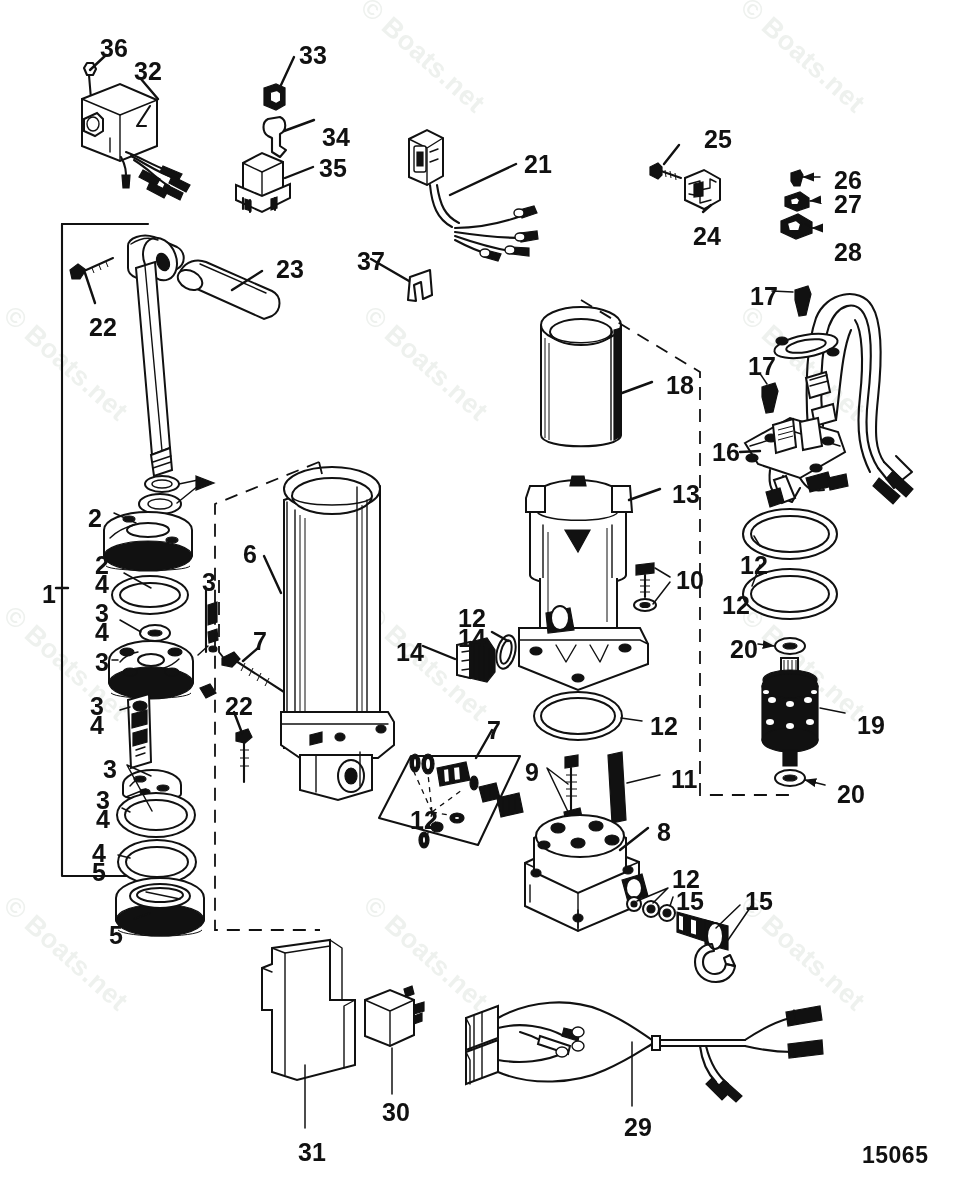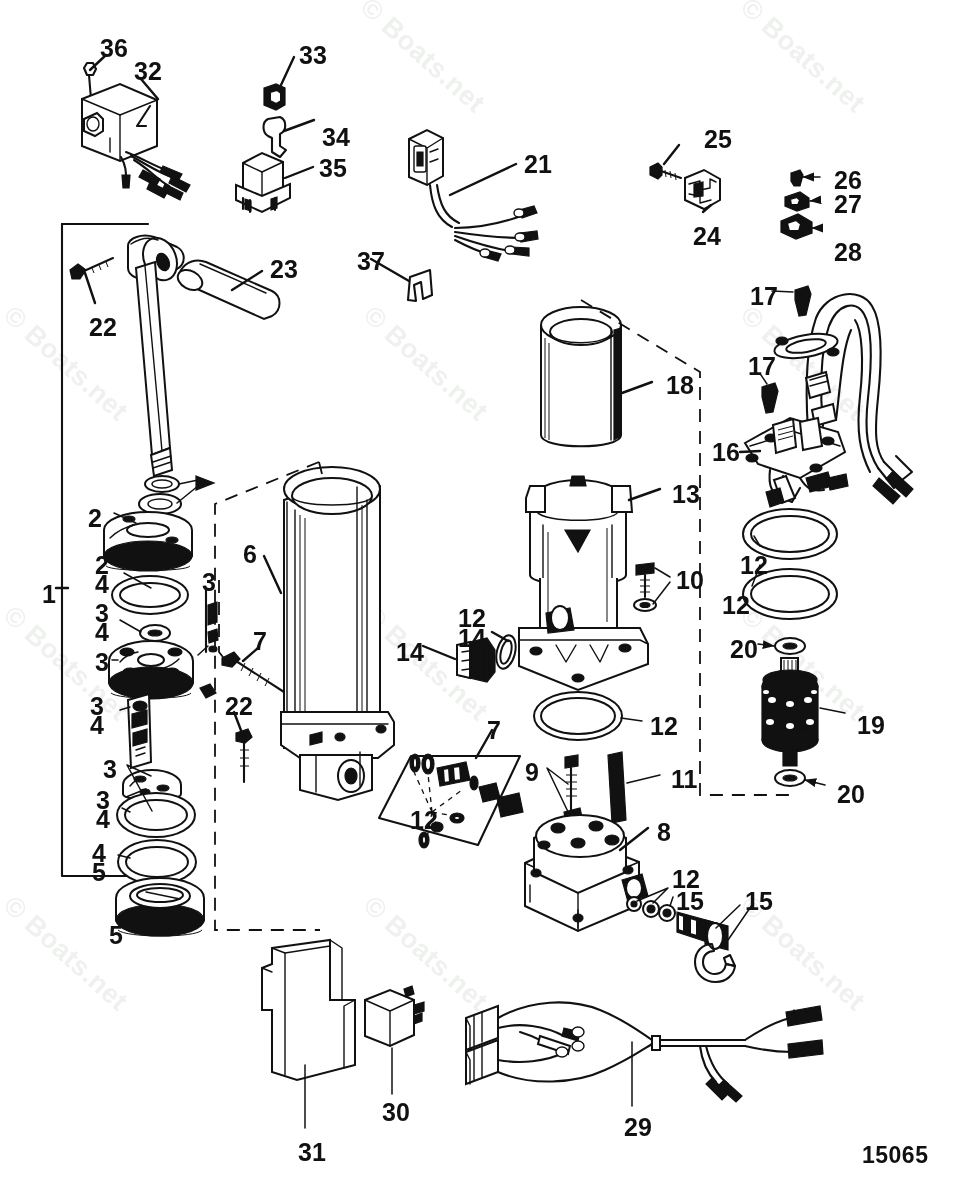--- a/index.html
+++ b/index.html
@@ -668,21 +668,21 @@
     <span class="lbl" style="left:134px; top:59px;">32</span>
     <span class="lbl" style="left:299px; top:43px;">33</span>
     <span class="lbl" style="left:322px; top:111px;margin-top:14px;">34</span>
     <span class="lbl" style="left:319px; top:156px;">35</span>
     <span class="lbl" style="left:524px; top:152px;">21</span>
     <span class="lbl" style="left:675px; top:127px;margin-left:29px;">25</span>
     <span class="lbl" style="left:693px; top:224px;">24</span>
     <span class="lbl" style="left:834px; top:168px;">26</span>
     <span class="lbl" style="left:834px; top:192px;">27</span>
     <span class="lbl" style="left:834px; top:218px;margin-top:22px;">28</span>
-    <span class="lbl" style="left:270px; top:257px;">23</span>
+    <span class="lbl" style="left:276px; top:257px;">23</span>
     <span class="lbl" style="left:357px; top:249px;">37</span>
     <span class="lbl" style="left:89px;  top:315px;">22</span>
     <span class="lbl" style="left:750px; top:284px;">17</span>
     <span class="lbl" style="left:748px; top:354px;">17</span>
     <span class="lbl" style="left:660px; top:373px;margin-left:6px;">18</span>
     <span class="lbl" style="left:712px; top:440px;">16</span>
     <span class="lbl" style="left:672px; top:482px;">13</span>
     <span class="lbl" style="left:88px;  top:506px;">2</span>
     <span class="lbl" style="left:95px;  top:553px;">2</span>
     <span class="lbl" style="left:95px;  top:572px;">4</span>

